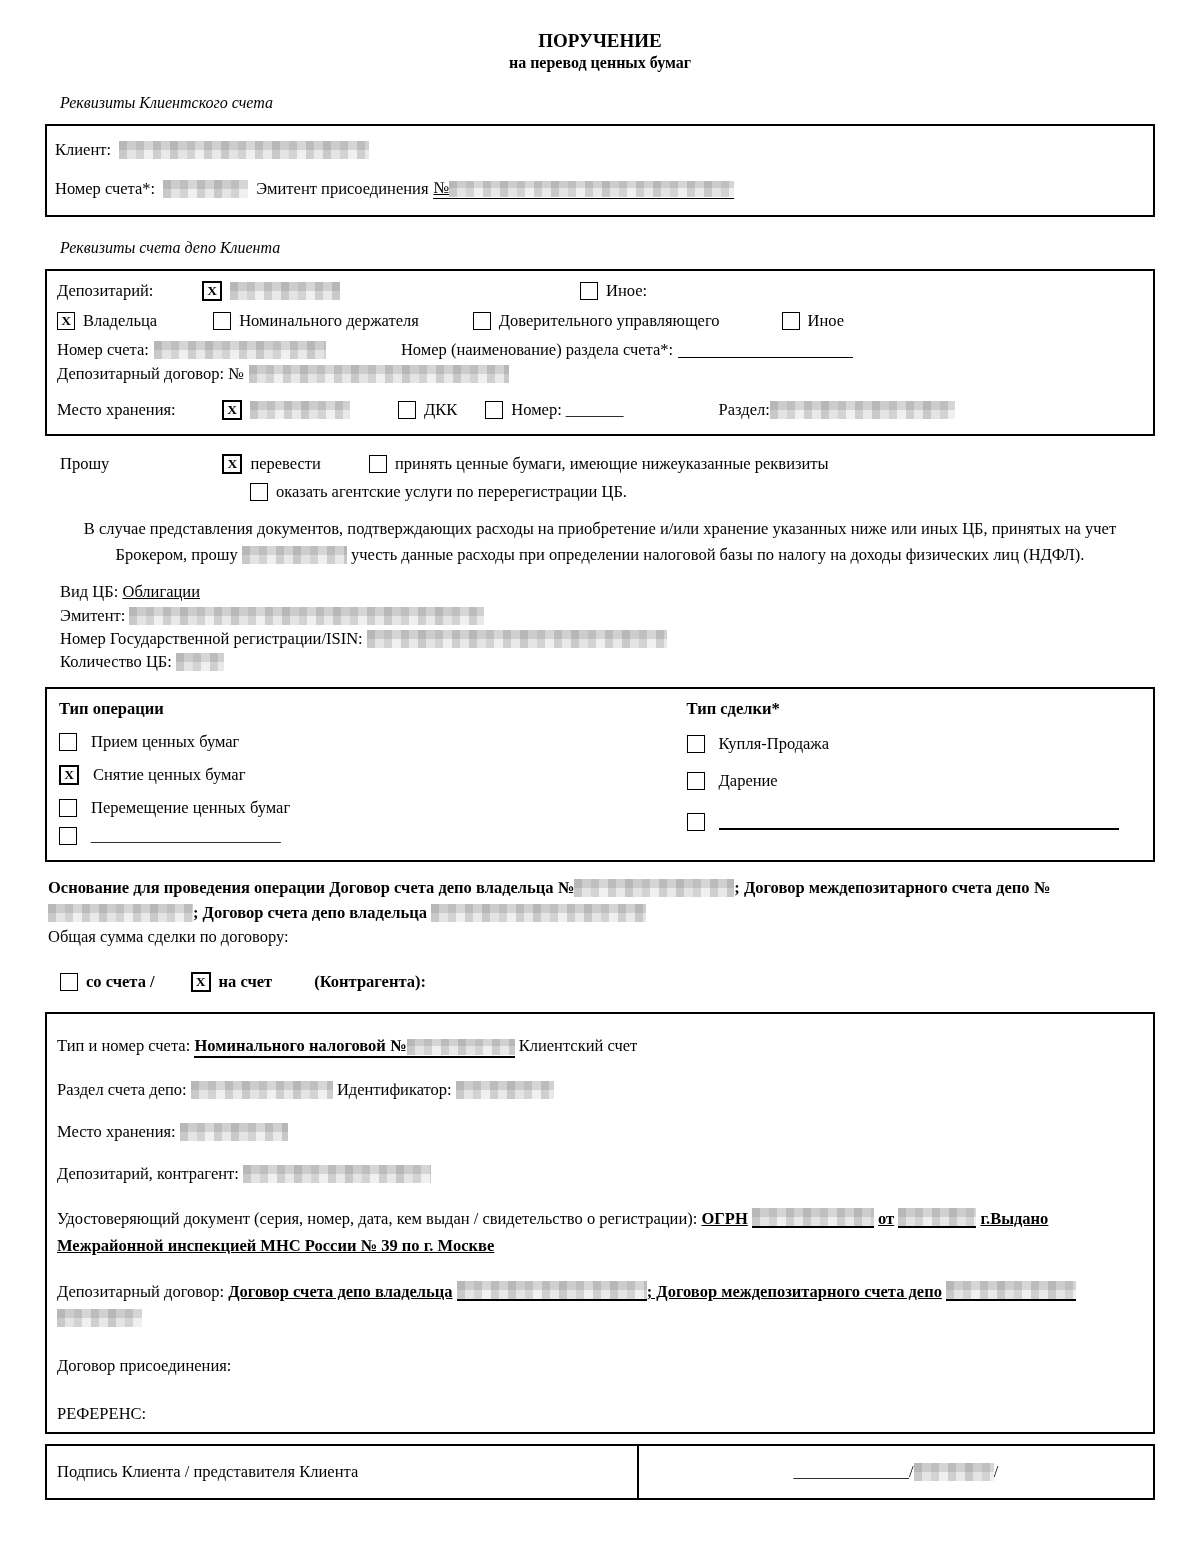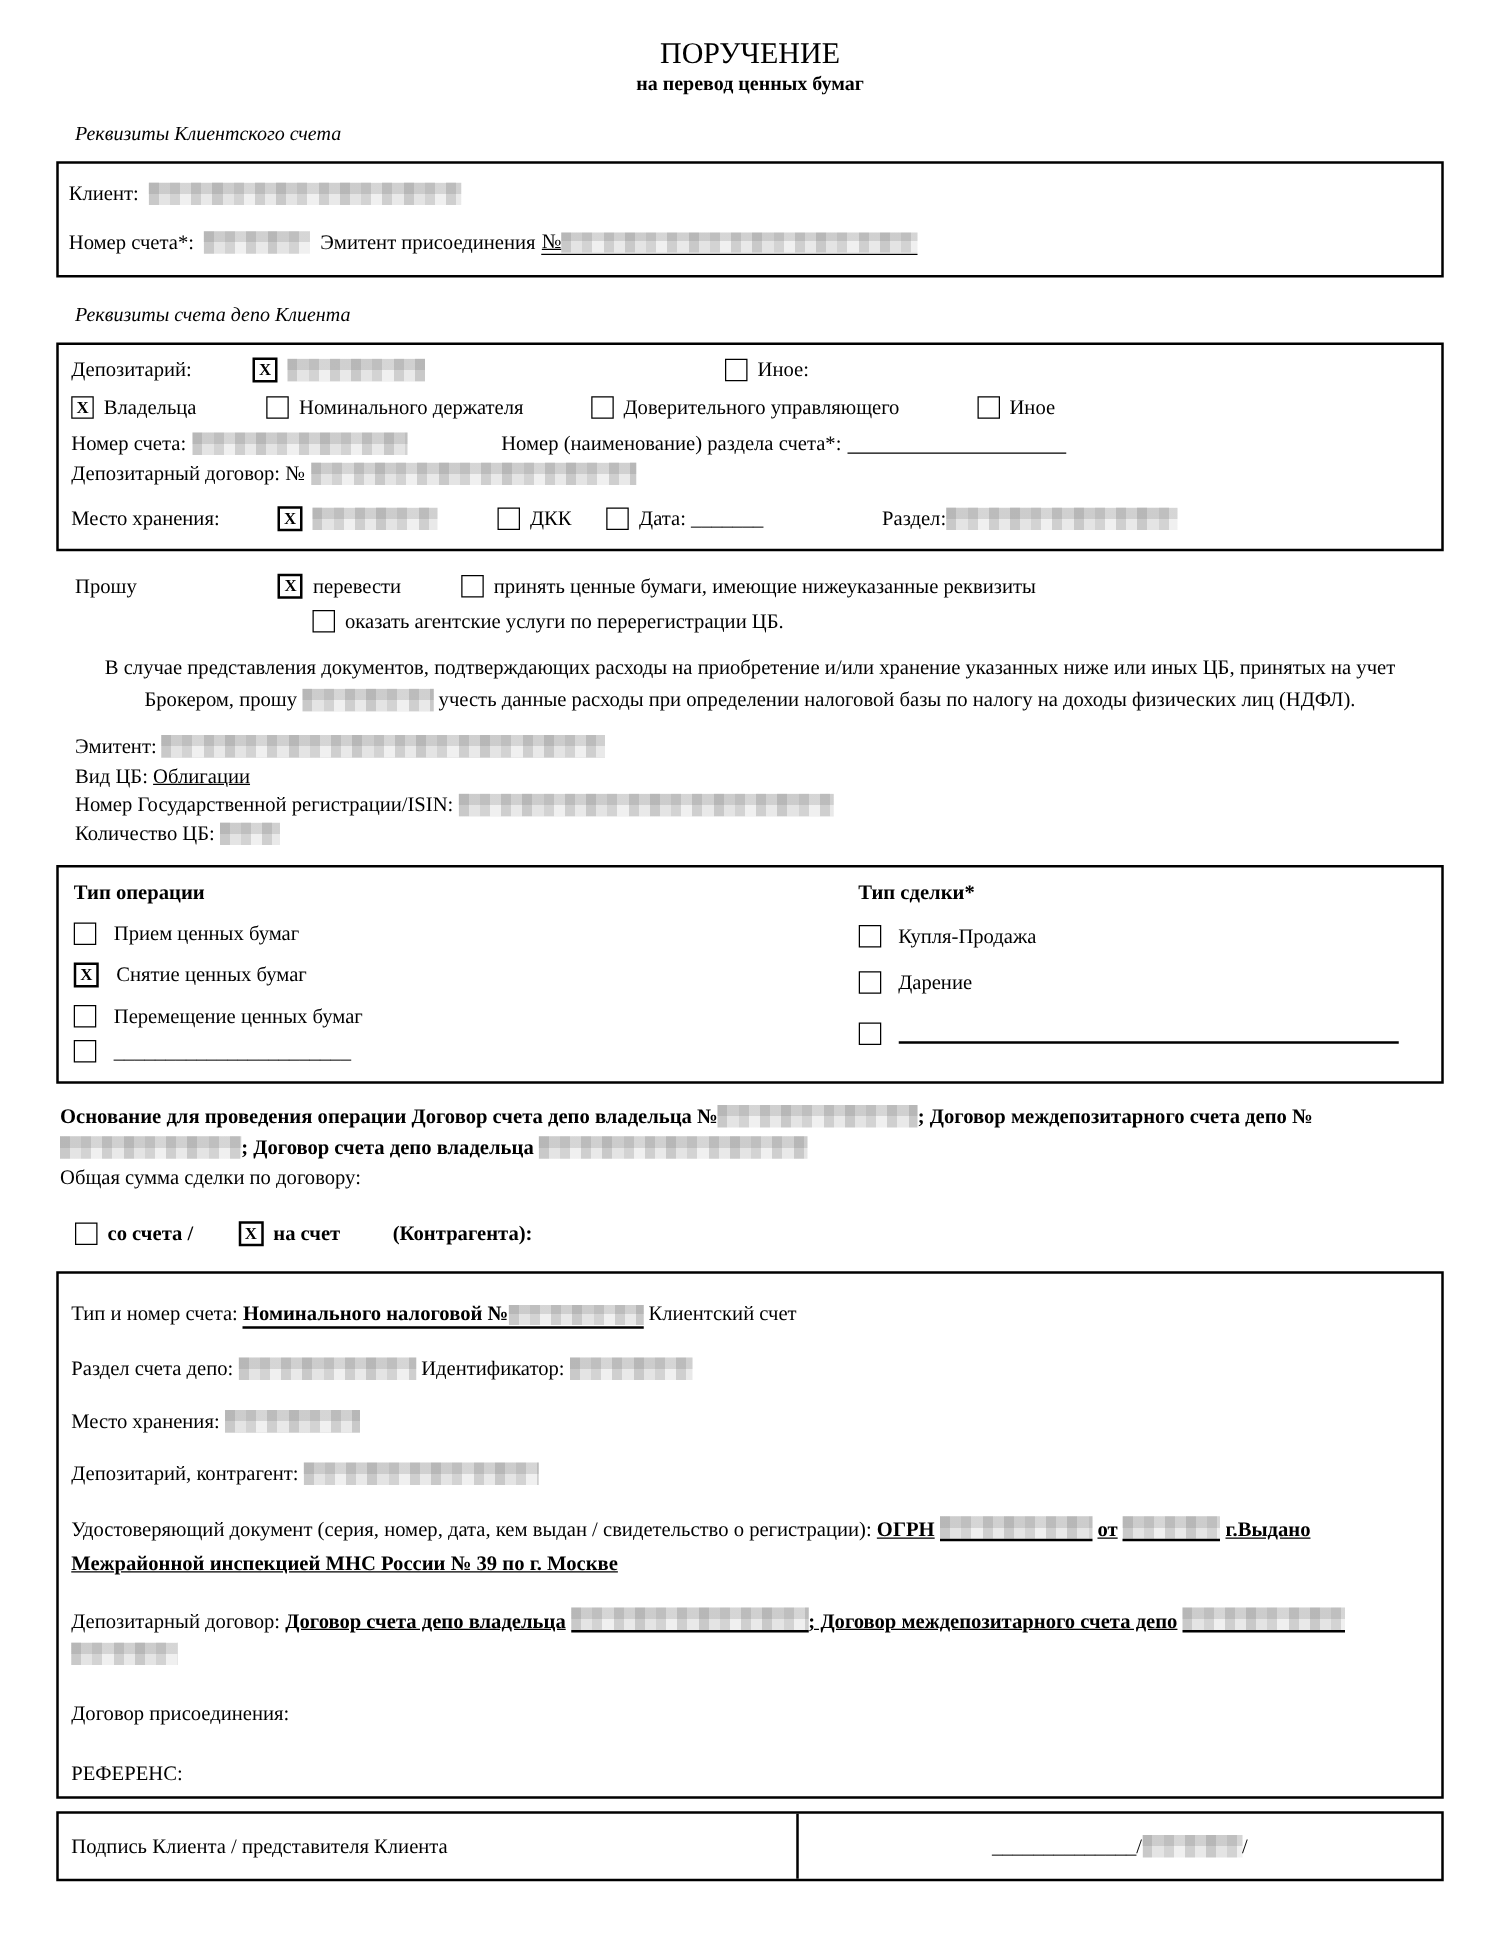--- a/index.html
+++ b/index.html
@@ -3,21 +3,21 @@
 <meta charset="utf-8">
 <style>
   html,body{margin:0;padding:0;background:#fff;}
   body{
     width:1200px;height:1566px;overflow:hidden;
     font-family:"Liberation Serif","DejaVu Serif",serif;
     font-size:16.5px;color:#000;-webkit-font-smoothing:antialiased;
   }
   .page{padding-top:30px;}
   .center{text-align:center;}
-  .title1{font-weight:normal;font-size:24px;}
+  .title1{font-weight:bold;font-size:19px;}
   .title2{font-weight:bold;font-size:16px;margin-top:2px;}
   .sec-head{font-style:italic;margin:22px 0 12px 60px;font-size:16px;}
   .box{border:2px solid #000;margin:0 45px;padding:12px 10px;}
   .row{display:flex;align-items:center;flex-wrap:nowrap;}
   .rowb{display:block;}
   b{font-weight:bold;}
   
   .cb{
     display:inline-flex;width:16px;height:16px;border:1.6px solid #000;
     align-items:center;justify-content:center;flex:0 0 auto;
@@ -120,21 +120,21 @@
     <div class="row" style="margin-top:16px;">
       <span style="width:165px;">Место хранения:</span>
       <span class="cb" style="border-width:2px;">X</span>
       <span class="gap8"></span>
       <span class="rx" style="width:100px;"></span>
       <span class="cb" style="margin-left:48px;"></span>
       <span class="gap8"></span>
       <span>ДКК</span>
       <span class="cb" style="margin-left:28px;"></span>
       <span class="gap8"></span>
-      <span>Дата: _______</span>
+      <span>Номер: _______</span>
       <span style="margin-left:95px;">Раздел:</span>
       <span class="rx" style="width:185px;"></span>
     </div>
   </div>
 
   <div class="row" style="margin:18px 60px 0;">
     <span>Прошу</span>
     <span class="cb" style="margin-left:113px;border-width:2px;">X</span>
     <span class="gap8"></span>
     <span>перевести</span>
@@ -149,22 +149,22 @@
   </div>
 
   <div class="note">
     <span>В случае представления документов, подтверждающих расходы на приобретение и/или хранение указанных ниже или иных ЦБ, принятых на учет</span><br>
     <span>Брокером, прошу</span>
     <span class="rx" style="width:105px;"></span>
     <span>учесть данные расходы при определении налоговой базы по налогу на доходы физических лиц (НДФЛ).</span>
   </div>
 
   <div style="margin-top:14px;">
+    <p class="plain" style="margin-bottom:2px;"><span>Вид ЦБ:</span> <span class="u">Облигации</span></p>
     <p class="plain" style="margin-bottom:2px;"><span>Эмитент:</span> <span class="rx" style="width:355px;"></span></p>
-    <p class="plain" style="margin-bottom:2px;"><span>Вид ЦБ:</span> <span class="u">Облигации</span></p>
     <p class="plain" style="margin-bottom:2px;"><span>Номер Государственной регистрации/ISIN:</span> <span class="rx" style="width:300px;"></span></p>
     <p class="plain"><span>Количество ЦБ:</span> <span class="rx" style="width:48px;"></span></p>
   </div>
 
   <div class="opbox">
     <div class="opcol-l">
       <b>Тип операции</b>
       <div class="oprow">
           <span class="cb"></span>
           <span class="lbl">Прием ценных бумаг</span>

